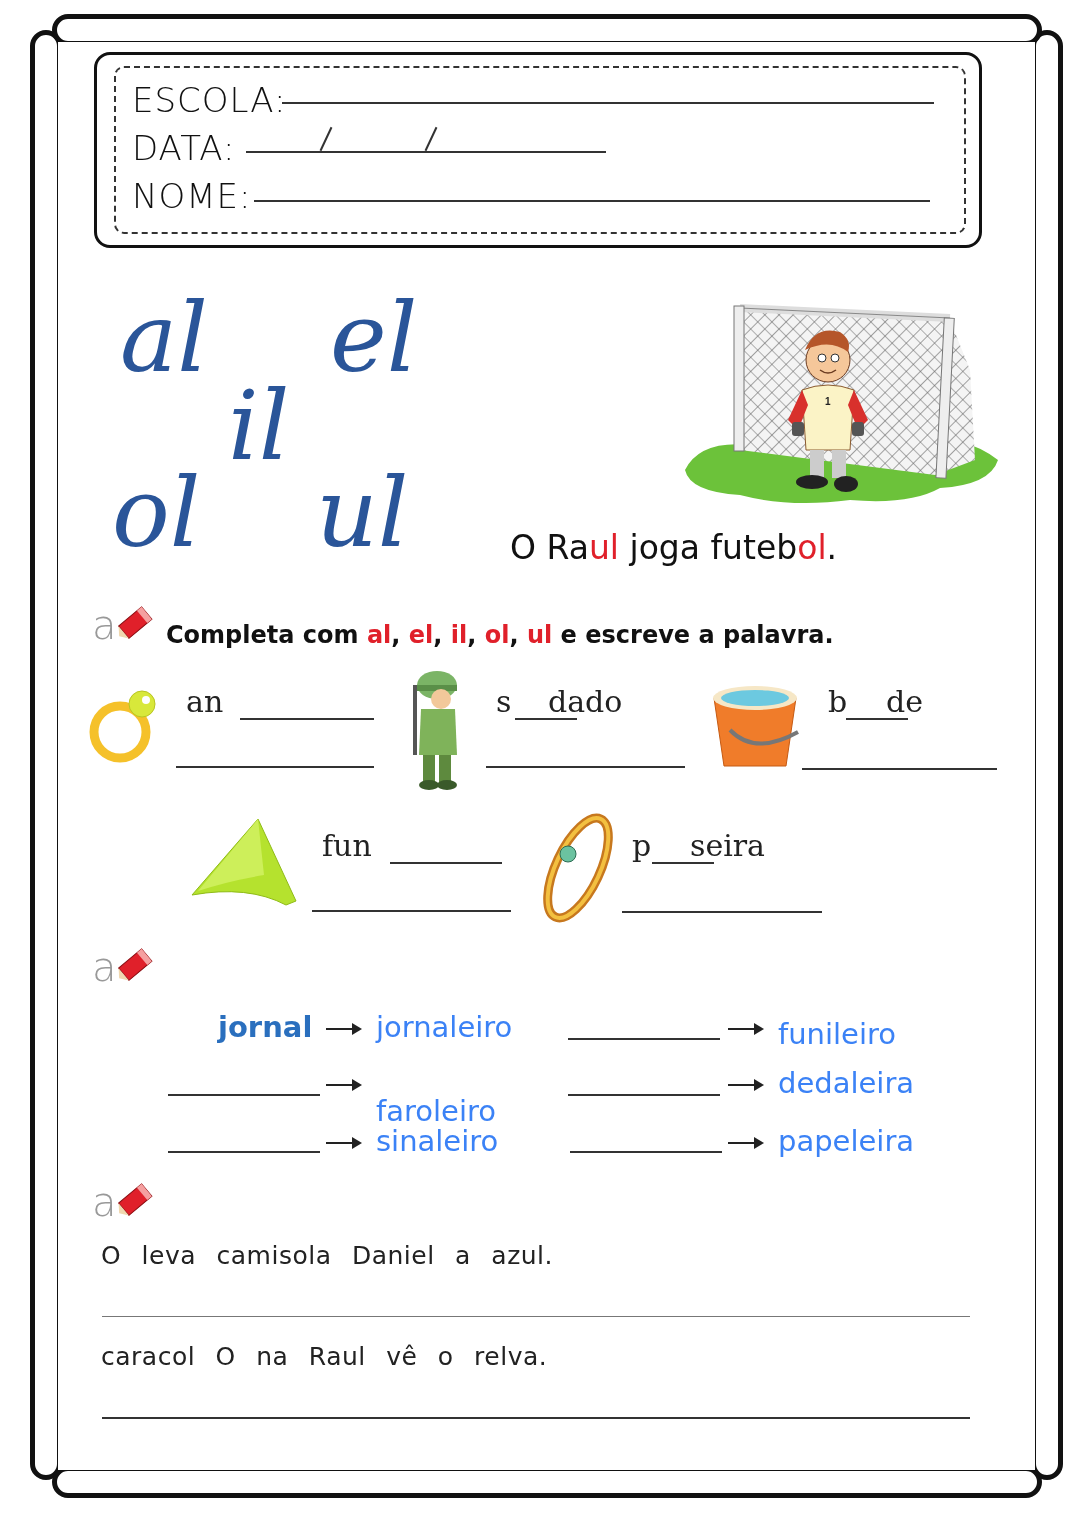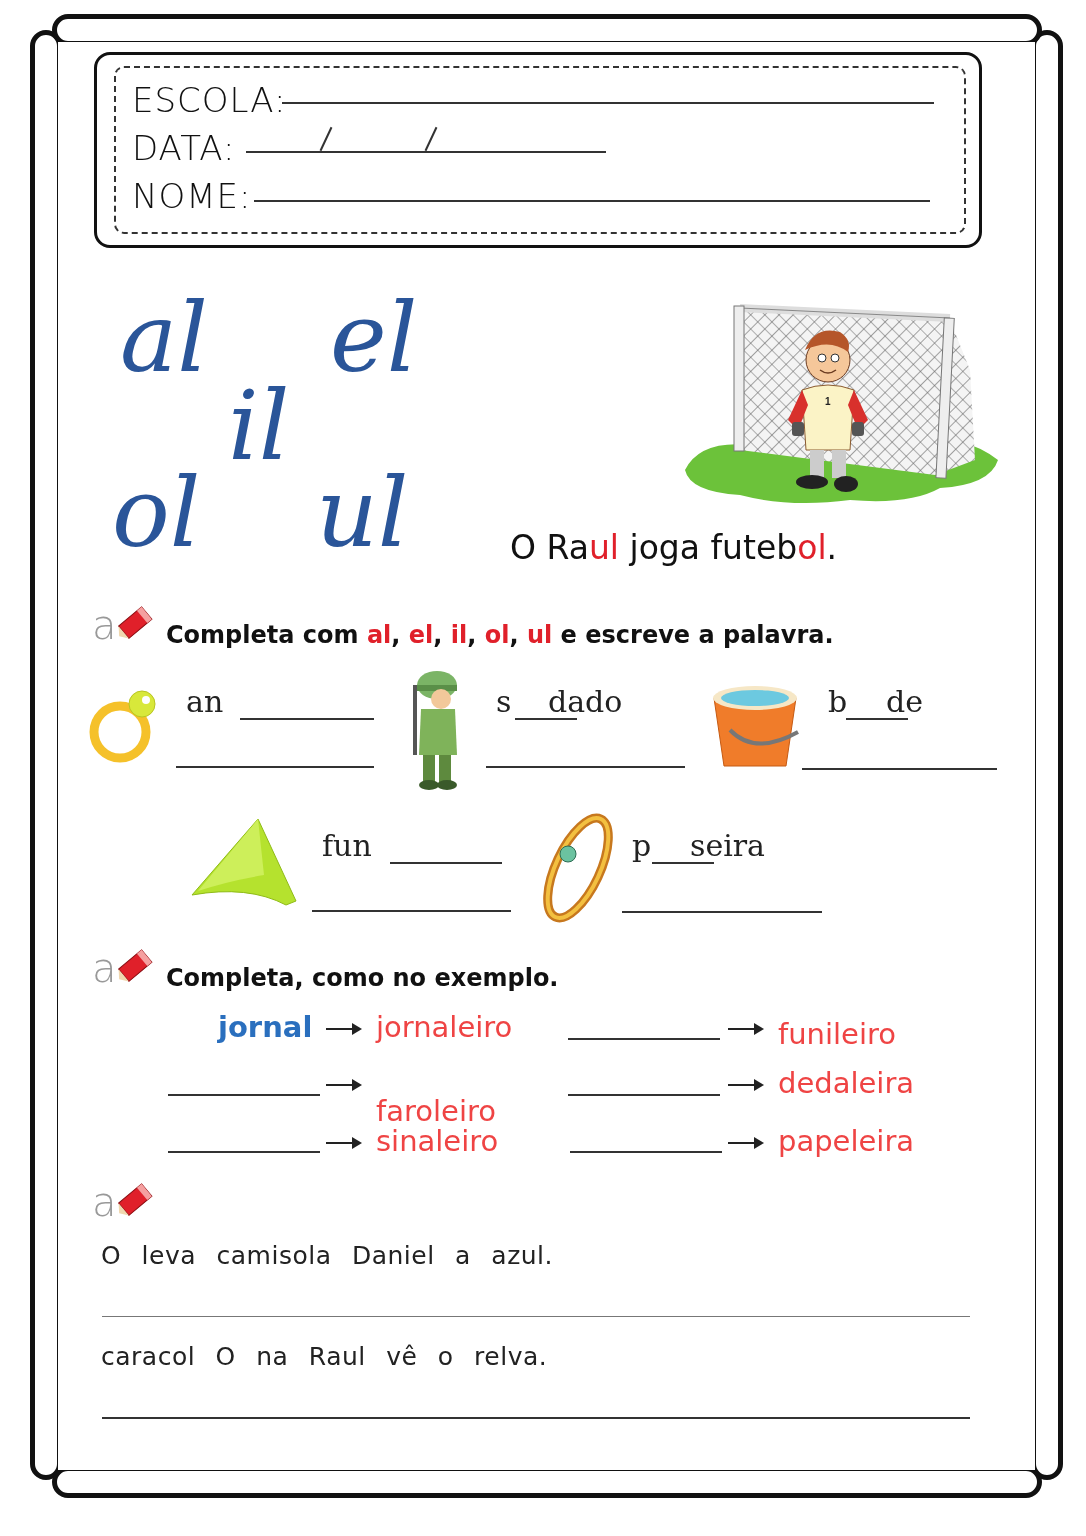--- a/index.html
+++ b/index.html
@@ -35,21 +35,21 @@
   .instr-icon { position: relative; width: 70px; height: 42px; }
   .instr-icon .alpha { position: absolute; left: 0; top: -4px; font-family: "DejaVu Sans", sans-serif; font-size: 40px; color: #999; font-weight: 300; }
   .instr-icon svg { position: absolute; left: 22px; top: -4px; }
   .instr-text { font-family: "DejaVu Sans", sans-serif; font-weight: bold; font-size: 24px; color: #111; margin-top: 16px; }
 
   
   .serifword { position: absolute; font-family: "DejaVu Serif", serif; font-size: 30px; color: #222; }
   .line { position: absolute; height: 2px; background: #333; }
 
   
-  .deriv { position: absolute; font-family: "DejaVu Sans", sans-serif; font-size: 29px; color: #ef4444; }
+  .deriv { position: absolute; font-family: "DejaVu Sans", sans-serif; font-size: 29px; color: #3b82f6; }
   .arrow { position: absolute; height: 2px; background: #222; width: 30px; }
   .arrow::after { content: ""; position: absolute; right: -6px; top: -5px; border-left: 10px solid #222; border-top: 6px solid transparent; border-bottom: 6px solid transparent; }
 
   
   .scramble { position: absolute; left: 101px; font-family: "DejaVu Sans", sans-serif; font-size: 25px; color: #222; word-spacing: 12px; letter-spacing: 0.5px; }
 </style>
 </head>
 <body>
 
 <div class="bar" id="frame-left"></div>
@@ -199,21 +199,20 @@
   <div class="instr-icon">
     <span class="alpha">a</span>
     <svg width="44" height="40" viewBox="0 0 44 40">
         <g transform="rotate(-40 22 20)">
           <rect x="6" y="12" width="30" height="16" fill="#e0202a" stroke="#8a0d12"></rect>
           <rect x="30" y="12" width="6" height="16" fill="#f5a0a0"></rect>
           <polygon points="6,12 0,20 6,28" fill="#f0d8b0"></polygon>
         </g>
       </svg>
   </div>
-  <span class="instr-text">Completa, como no exemplo.</span>
 </div>
 
 <span class="deriv" style="left:218px; top:1010px; color:#2a6fbe; font-weight:bold;">jornal</span>
 <div class="arrow" style="left:326px; top:1028px;"></div>
 <span class="deriv" style="left:376px; top:1010px;">jornaleiro</span>
 
 <div class="line" style="left:568px; top:1038px; width:152px;"></div>
 <div class="arrow" style="left:728px; top:1028px;"></div>
 <span class="deriv" style="left:778px; top:1010px;margin-top:7px;">funileiro</span>
 

